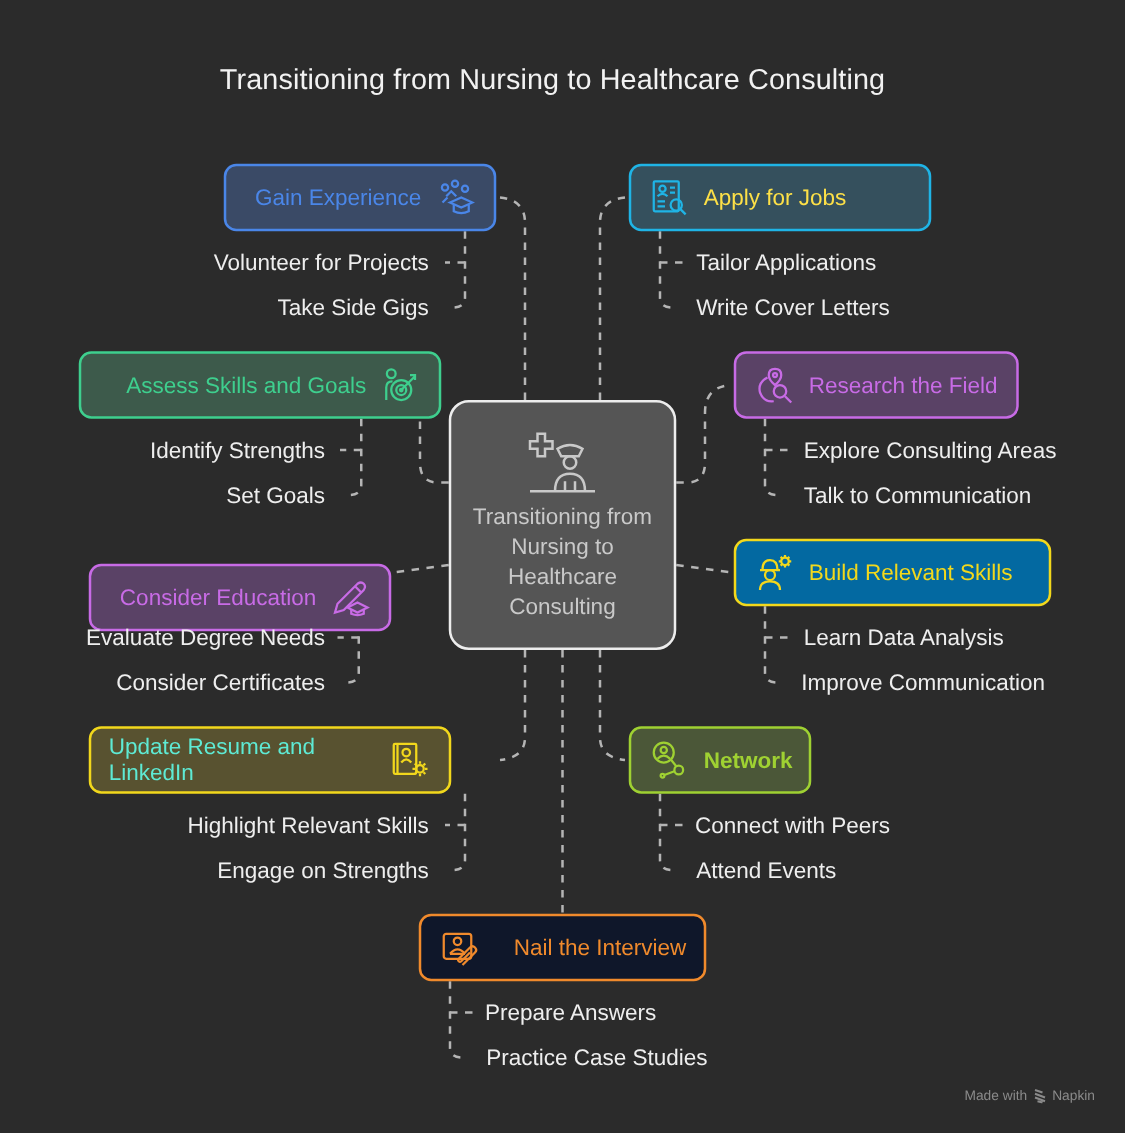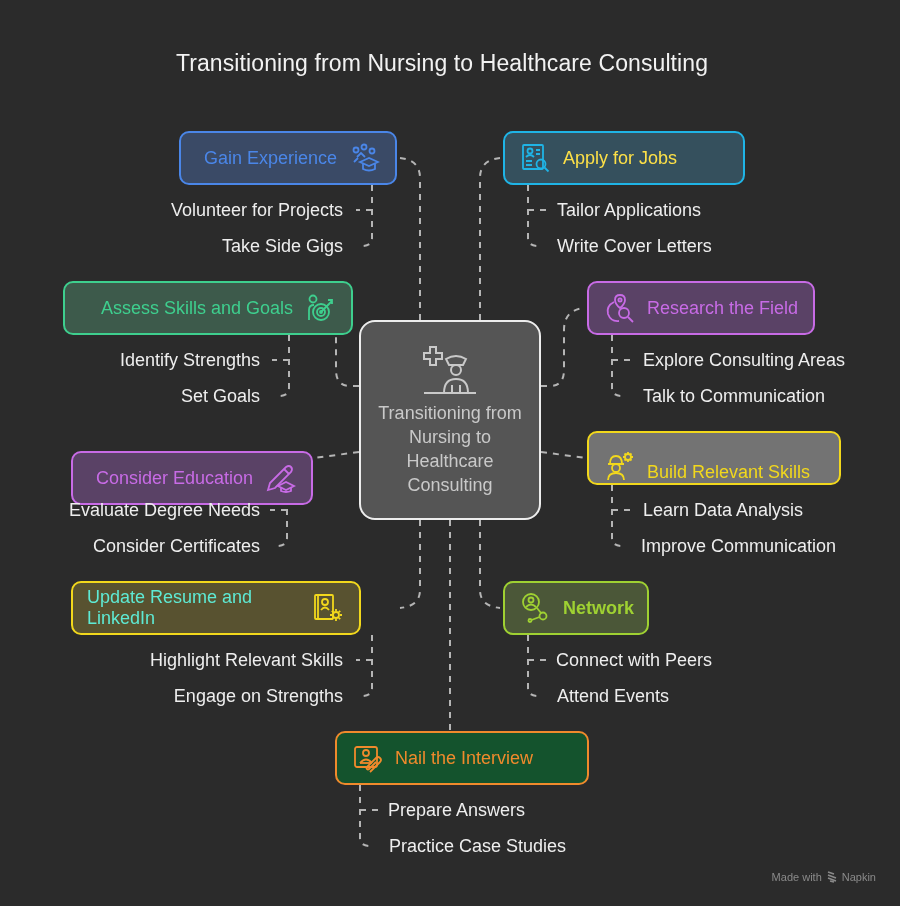--- a/index.html
+++ b/index.html
@@ -173,21 +173,21 @@
       <path d="M4 28 l2 -7 l16 -16 q3 -2 5 0 q2 2 0 5 l-16 16 z"></path>
         <path d="M20 7 l5 5"></path>
       <path d="M14 24 l8 -4 l8 4 l-8 4 z"></path>
         <path d="M17 26 v3 q5 2 10 0 v-3"></path>
     </svg>
   </span>
 </div>
 <div class="leaf right" style="right:640px;top:499px;">Evaluate Degree Needs</div>
 <div class="leaf right" style="right:640px;top:535px;">Consider Certificates</div>
 
-<div class="node" style="left:587px;top:431px;width:254px;border-color:#f2d81c;background:#737373;color:#f2d81c;align-items:flex-end;">
+<div class="node" style="left:587px;top:431px;width:254px;border-color:#f2d81c;background:#0369a1;color:#f2d81c;">
   <span class="ico">
     <svg viewBox="0 0 32 32" fill="none" stroke="#f2d81c" stroke-width="1.8">
       <path d="M4 14 h16 M6 14 q0 -8 6 -8 q6 0 6 8"></path>
         <circle cx="12" cy="18" r="4"></circle>
       <path d="M4 30 q0 -7 8 -7 q8 0 8 7"></path>
       <circle cx="24" cy="7" r="3"></circle>
         <path d="M24 2 v2 M24 10 v2 M19 7 h2 M27 7 h2 M20.5 3.5 l1.4 1.4 M26.1 9.1 l1.4 1.4 M20.5 10.5 l1.4 -1.4 M26.1 4.9 l1.4 -1.4"></path>
     </svg>
   </span>
   <span>Build Relevant Skills</span>
@@ -221,21 +221,21 @@
         <circle cx="23" cy="24" r="3.5"></circle>
         <path d="M19.5 25 l-8 3"></path>
         <circle cx="10" cy="28.5" r="1.5"></circle>
     </svg>
   </span>
   <span>Network</span>
 </div>
 <div class="leaf" style="left:556px;top:649px;">Connect with Peers</div>
 <div class="leaf" style="left:557px;top:685px;">Attend Events</div>
 
-<div class="node" style="left:335px;top:731px;width:254px;border-color:#f08a2c;background:#14532d;color:#f08a2c;">
+<div class="node" style="left:335px;top:731px;width:230px;border-color:#f08a2c;background:#0f172a;color:#f08a2c;justify-content:space-between;">
   <span class="ico">
     <svg viewBox="0 0 32 32" fill="none" stroke="#f08a2c" stroke-width="1.8">
       <rect x="3" y="5" width="22" height="20" rx="2"></rect>
       <circle cx="14" cy="11" r="3"></circle>
         <path d="M8 21 q6 -7 12 0"></path>
         <path d="M8 21 h12"></path>
       <path d="M18 30 l10 -10 q2 -2 0 -4 q-2 -2 -4 0 l-9 9 q-1 1 0 2 q1 1 2 0 l7 -7"></path>
     </svg>
   </span>
   <span>Nail the Interview</span>

